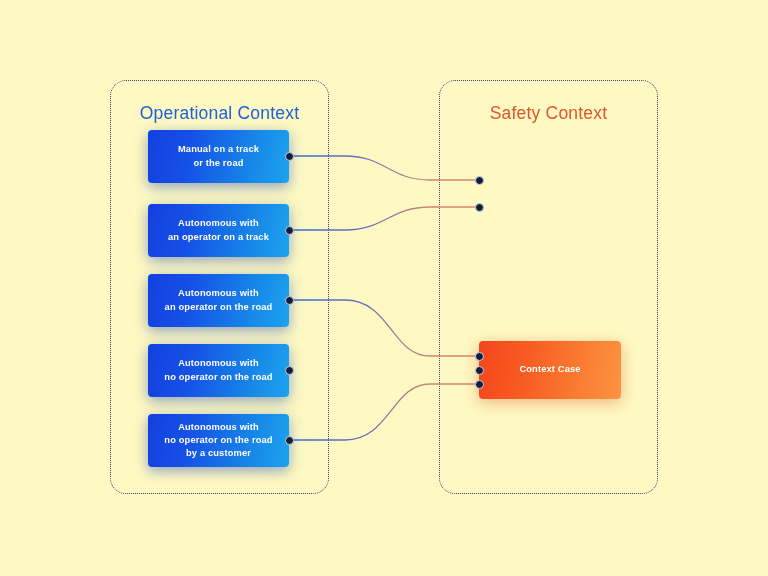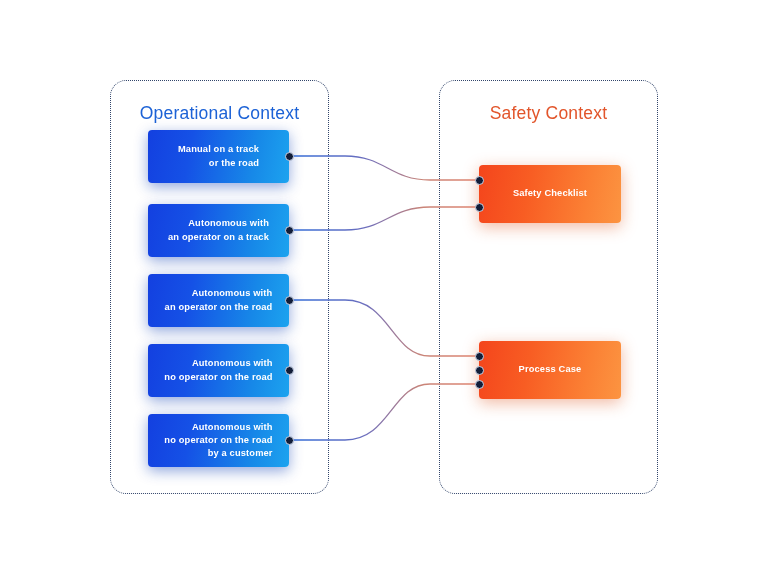--- a/index.html
+++ b/index.html
@@ -5,21 +5,21 @@
 <style>
   html, body {
     margin: 0;
     padding: 0;
     background: #0b1630;
   }
   #stage {
     position: relative;
     width: 768px;
     height: 576px;
-    background: #ffffff;
+    background: #fef9c3;
     overflow: hidden;
     font-family: "Liberation Sans", sans-serif;
     -webkit-font-smoothing: antialiased;
   }
 
   
   .group {
     position: absolute;
     border: 1.5px dotted #32456b;
     border-radius: 16px;
@@ -72,21 +72,21 @@
     box-shadow: 0 4px 16px rgba(220, 80, 25, 0.40);
   }
   #node-b1 { top: 130px; }
   #node-b2 { top: 204px; }
   #node-b3 { top: 274px; }
   #node-b4 { top: 344px; }
   #node-b5 { top: 414px; }
   #node-o1 { top: 165px; height: 58px; }
   #node-o2 { top: 341px; height: 58px; }
 
-  .node-label { display: block; white-space: pre-line; text-align: right; }
+  .node-label { display: block; white-space: pre-line; }
 
   
   .port {
     position: absolute;
     width: 9px;
     height: 9px;
     border-radius: 50%;
     background: #121d38;
     border: 1.6px solid #c9d3e6;
     box-sizing: border-box;
@@ -157,25 +157,22 @@
   <div class="node node-blue" id="node-b4">
     <span class="node-label">Autonomous with
 no operator on the road</span>
   </div>
   <div class="node node-blue" id="node-b5">
     <span class="node-label">Autonomous with
 no operator on the road
 by a customer</span>
   </div>
 
-  <div class="node node-orange" id="node-o1">
-    <span class="node-label">Safety Checklist</span>
-  </div>
   <div class="node node-orange" id="node-o2">
-    <span class="node-label">Process Case</span>
+    <span class="node-label">Context Case</span>
   </div>
 
   <div class="port" style="left:284.5px; top:151.5px;"></div>
   <div class="port" style="left:284.5px; top:225.5px;"></div>
   <div class="port" style="left:284.5px; top:295.5px;"></div>
   <div class="port" style="left:284.5px; top:365.5px;"></div>
   <div class="port" style="left:284.5px; top:435.5px;"></div>
 
   <div class="port" style="left:474.5px; top:175.5px;"></div>
   <div class="port" style="left:474.5px; top:202.5px;"></div>

